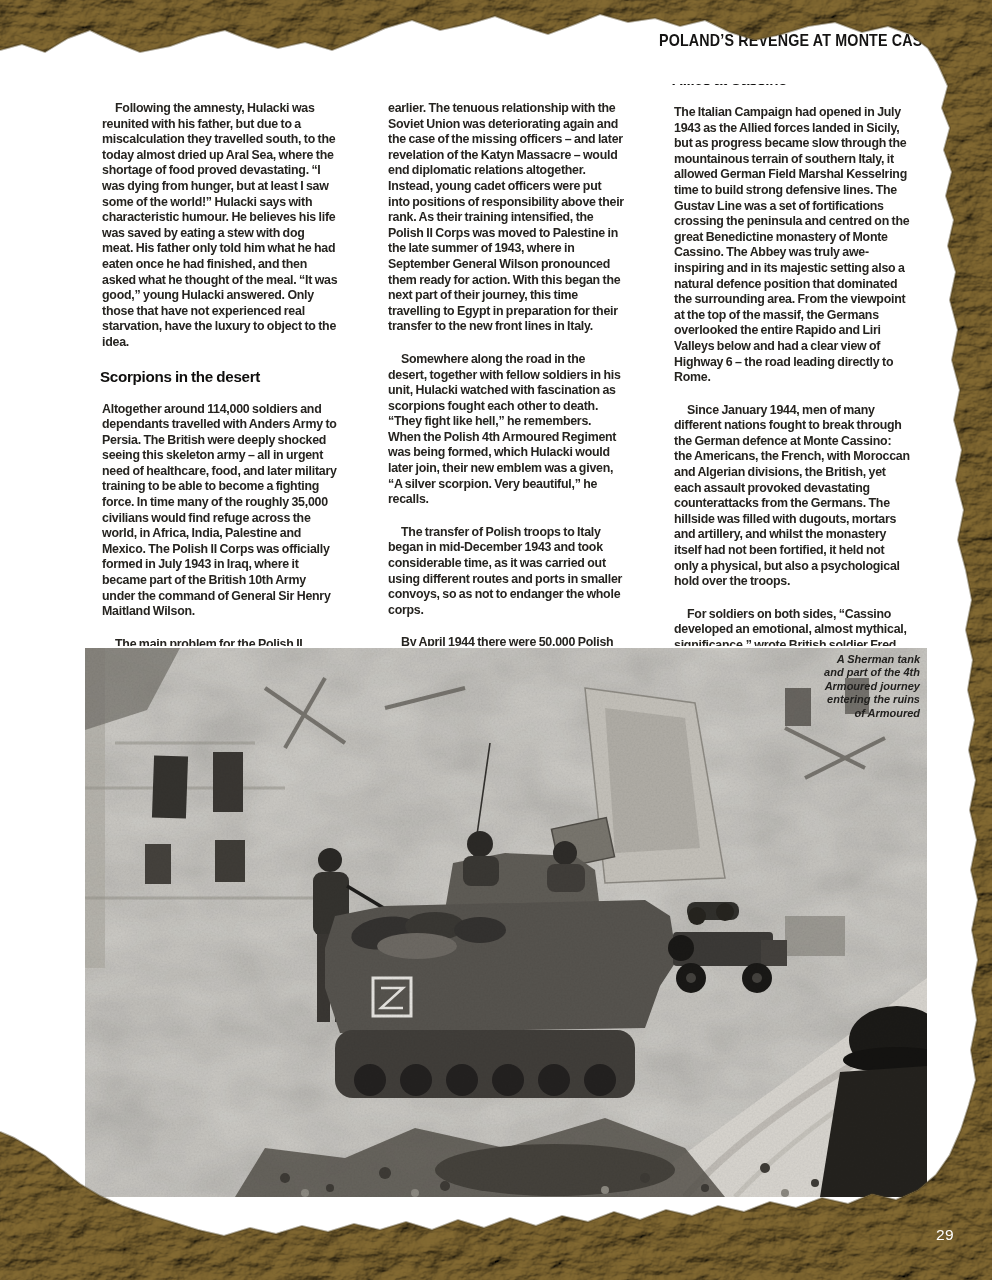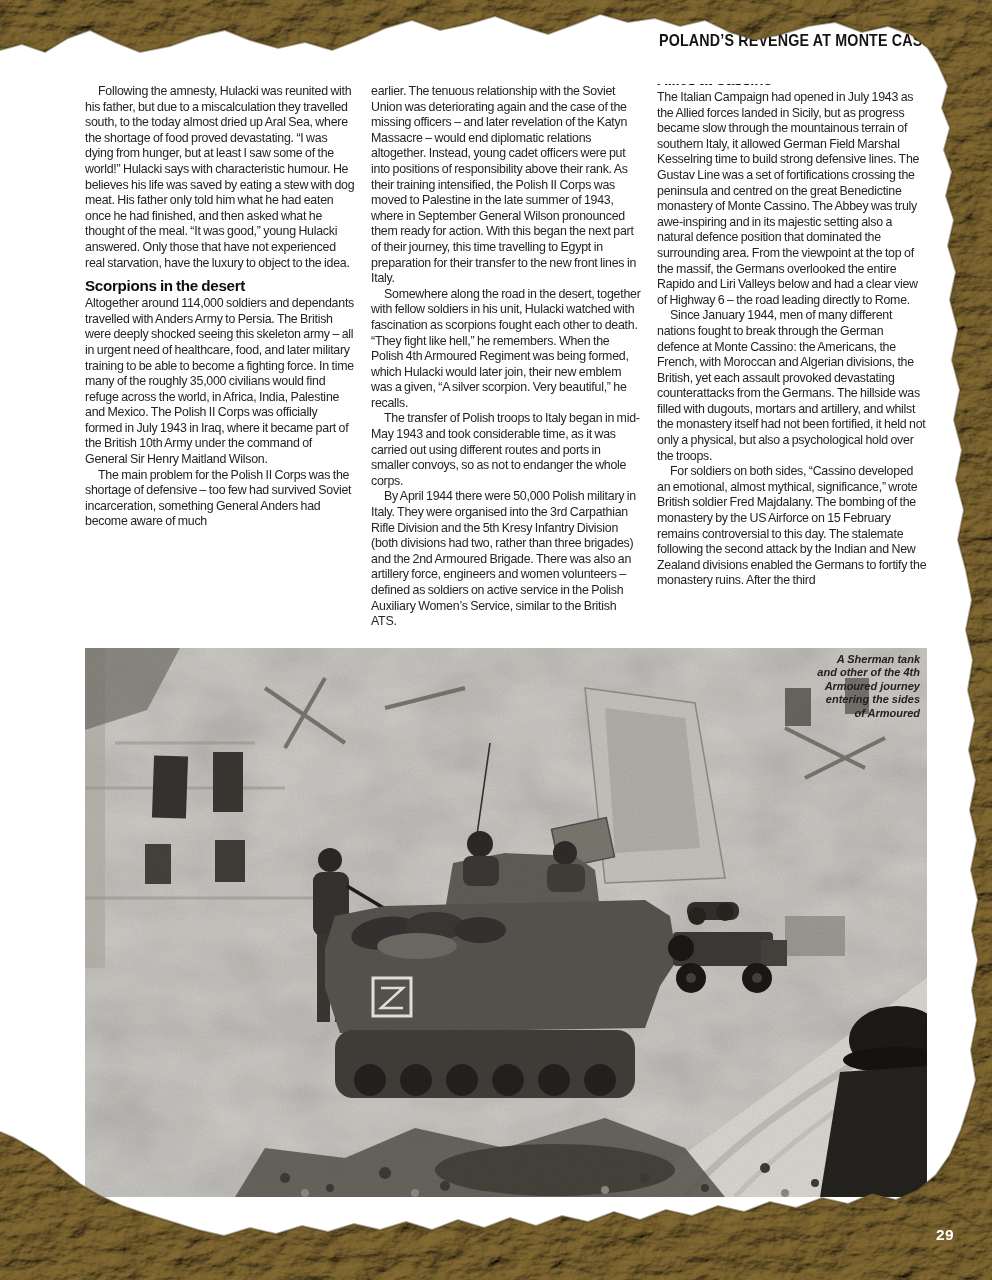--- a/index.html
+++ b/index.html
@@ -7,54 +7,54 @@
   .page{position:relative;width:992px;height:1280px;background:#fff;}
 
   
   .kicker{position:absolute;top:31px;right:34px;font-weight:bold;font-size:17px;color:#151413;
           white-space:nowrap;transform-origin:right center;transform:scaleX(0.84);letter-spacing:.2px;z-index:2;}
 
   
   .columns{position:absolute;left:85px;top:84px;width:843px;height:562px;display:flex;gap:16px;
            overflow:hidden;z-index:2;}
   .col{width:270px;font-size:12.4px;line-height:15.6px;color:#262420;letter-spacing:-.25px;word-spacing:-.6px;}
-  .col p{margin:0;text-indent:13px;}
+  .col p{margin:17px;text-indent:13px;font-weight:bold;}
   .col p.ni{text-indent:0;}
-  .col h3{margin:6px 0 2px;font-size:15.2px;line-height:17px;color:#0f0e0d;letter-spacing:-.3px;}
+  .col h3{margin:6px 15px 2px;font-size:15.2px;line-height:17px;color:#0f0e0d;letter-spacing:-.3px;}
   .col.c3 h3{margin-top:-13px;}
 
   
   .photo{position:absolute;left:85px;top:648px;width:842px;height:549px;background:#8b5cf6;z-index:1;}
   .photo svg{display:block;width:842px;height:549px;}
   .caption{position:absolute;top:5px;right:7px;width:112px;text-align:right;
            font-weight:bold;font-style:italic;font-size:11px;line-height:13.4px;color:#22211f;}
 
   
   .frame{position:absolute;inset:0;z-index:4;pointer-events:none;}
-  .pagenum{position:absolute;left:936px;top:1226px;z-index:5;color:#ffffff;font-weight:bold;
+  .pagenum{position:absolute;left:936px;top:1226px;z-index:5;color:#ffffff;font-weight:normal;
            font-size:15.5px;letter-spacing:.3px;}
 </style>
 </head>
 <body>
 
 <div class="page">
 
   <div class="kicker">POLAND’S REVENGE AT MONTE CASSINO</div>
 
   <div class="columns">
     <div class="col c1">
       <p>Following the amnesty, Hulacki was reunited with his father, but due to a miscalculation they travelled south, to the today almost dried up Aral Sea, where the shortage of food proved devastating. “I was dying from hunger, but at least I saw some of the world!” Hulacki says with characteristic humour. He believes his life was saved by eating a stew with dog meat. His father only told him what he had eaten once he had finished, and then asked what he thought of the meal. “It was good,” young Hulacki answered. Only those that have not experienced real starvation, have the luxury to object to the idea.</p>
       <h3>Scorpions in the desert</h3>
       <p class="ni">Altogether around 114,000 soldiers and dependants travelled with Anders Army to Persia. The British were deeply shocked seeing this skeleton army – all in urgent need of healthcare, food, and later military training to be able to become a fighting force. In time many of the roughly 35,000 civilians would find refuge across the world, in Africa, India, Palestine and Mexico. The Polish II Corps was officially formed in July 1943 in Iraq, where it became part of the British 10th Army under the command of General Sir Henry Maitland Wilson.</p>
       <p>The main problem for the Polish II Corps was the shortage of defensive – too few had survived Soviet incarceration, something General Anders had become aware of much</p>
     </div>
     <div class="col c2">
       <p class="ni">earlier. The tenuous relationship with the Soviet Union was deteriorating again and the case of the missing officers – and later revelation of the Katyn Massacre – would end diplomatic relations altogether. Instead, young cadet officers were put into positions of responsibility above their rank. As their training intensified, the Polish II Corps was moved to Palestine in the late summer of 1943, where in September General Wilson pronounced them ready for action. With this began the next part of their journey, this time travelling to Egypt in preparation for their transfer to the new front lines in Italy.</p>
       <p>Somewhere along the road in the desert, together with fellow soldiers in his unit, Hulacki watched with fascination as scorpions fought each other to death. “They fight like hell,” he remembers. When the Polish 4th Armoured Regiment was being formed, which Hulacki would later join, their new emblem was a given, “A silver scorpion. Very beautiful,” he recalls.</p>
-      <p>The transfer of Polish troops to Italy began in mid-May 1943 and took considerable time, as it was carried out using different routes and ports in smaller convoys, so as not to endanger the whole corps.</p>
+      <p>The transfer of Polish troops to Italy began in mid-December 1943 and took considerable time, as it was carried out using different routes and ports in smaller convoys, so as not to endanger the whole corps.</p>
       <p>By April 1944 there were 50,000 Polish military in Italy. They were organised into the 3rd Carpathian Rifle Division and the 5th Kresy Infantry Division (both divisions had two, rather than three brigades) and the 2nd Armoured Brigade. There was also an artillery force, engineers and women volunteers – defined as soldiers on active service in the Polish Auxiliary Women’s Service, similar to the British ATS.</p>
     </div>
     <div class="col c3">
       <h3>Allies at Cassino</h3>
       <p class="ni">The Italian Campaign had opened in July 1943 as the Allied forces landed in Sicily, but as progress became slow through the mountainous terrain of southern Italy, it allowed German Field Marshal Kesselring time to build strong defensive lines. The Gustav Line was a set of fortifications crossing the peninsula and centred on the great Benedictine monastery of Monte Cassino. The Abbey was truly awe-inspiring and in its majestic setting also a natural defence position that dominated the surrounding area. From the viewpoint at the top of the massif, the Germans overlooked the entire Rapido and Liri Valleys below and had a clear view of Highway 6 – the road leading directly to Rome.</p>
       <p>Since January 1944, men of many different nations fought to break through the German defence at Monte Cassino: the Americans, the French, with Moroccan and Algerian divisions, the British, yet each assault provoked devastating counterattacks from the Germans. The hillside was filled with dugouts, mortars and artillery, and whilst the monastery itself had not been fortified, it held not only a physical, but also a psychological hold over the troops.</p>
       <p>For soldiers on both sides, “Cassino developed an emotional, almost mythical, significance,” wrote British soldier Fred Majdalany. The bombing of the monastery by the US Airforce on 15 February remains controversial to this day. The stalemate following the second attack by the Indian and New Zealand divisions enabled the Germans to fortify the monastery ruins. After the third</p>
     </div>
   </div>
 
@@ -170,23 +170,23 @@
 
       <ellipse cx="812" cy="392" rx="48" ry="34" fill="#1b1a17"></ellipse>
       <ellipse cx="812" cy="412" rx="54" ry="13" fill="#141311"></ellipse>
       <polygon points="755,424 842,418 842,549 735,549" fill="#24221e"></polygon>
 
       <rect x="0" y="0" width="842" height="549" filter="url(#grainf)" opacity="0.14" style="mix-blend-mode:multiply"></rect>
     </svg>
 
     <div class="caption">
       <div>A Sherman tank</div>
-      <div>and other of the 4th</div>
+      <div>and part of the 4th</div>
       <div>Armoured journey</div>
-      <div>entering the sides</div>
+      <div>entering the ruins</div>
       <div>of Armoured</div>
     </div>
   </div>
 
   <svg class="frame" viewBox="0 0 992 1280">
     <defs>
       <filter id="rockTex" x="-5%" y="-5%" width="110%" height="110%">
         <feTurbulence type="fractalNoise" baseFrequency="0.03 0.05" numOctaves="5" seed="11" result="n"></feTurbulence>
         <feDiffuseLighting in="n" lighting-color="#d8c692" surfaceScale="7">
           <feDistantLight azimuth="230" elevation="48"></feDistantLight>

